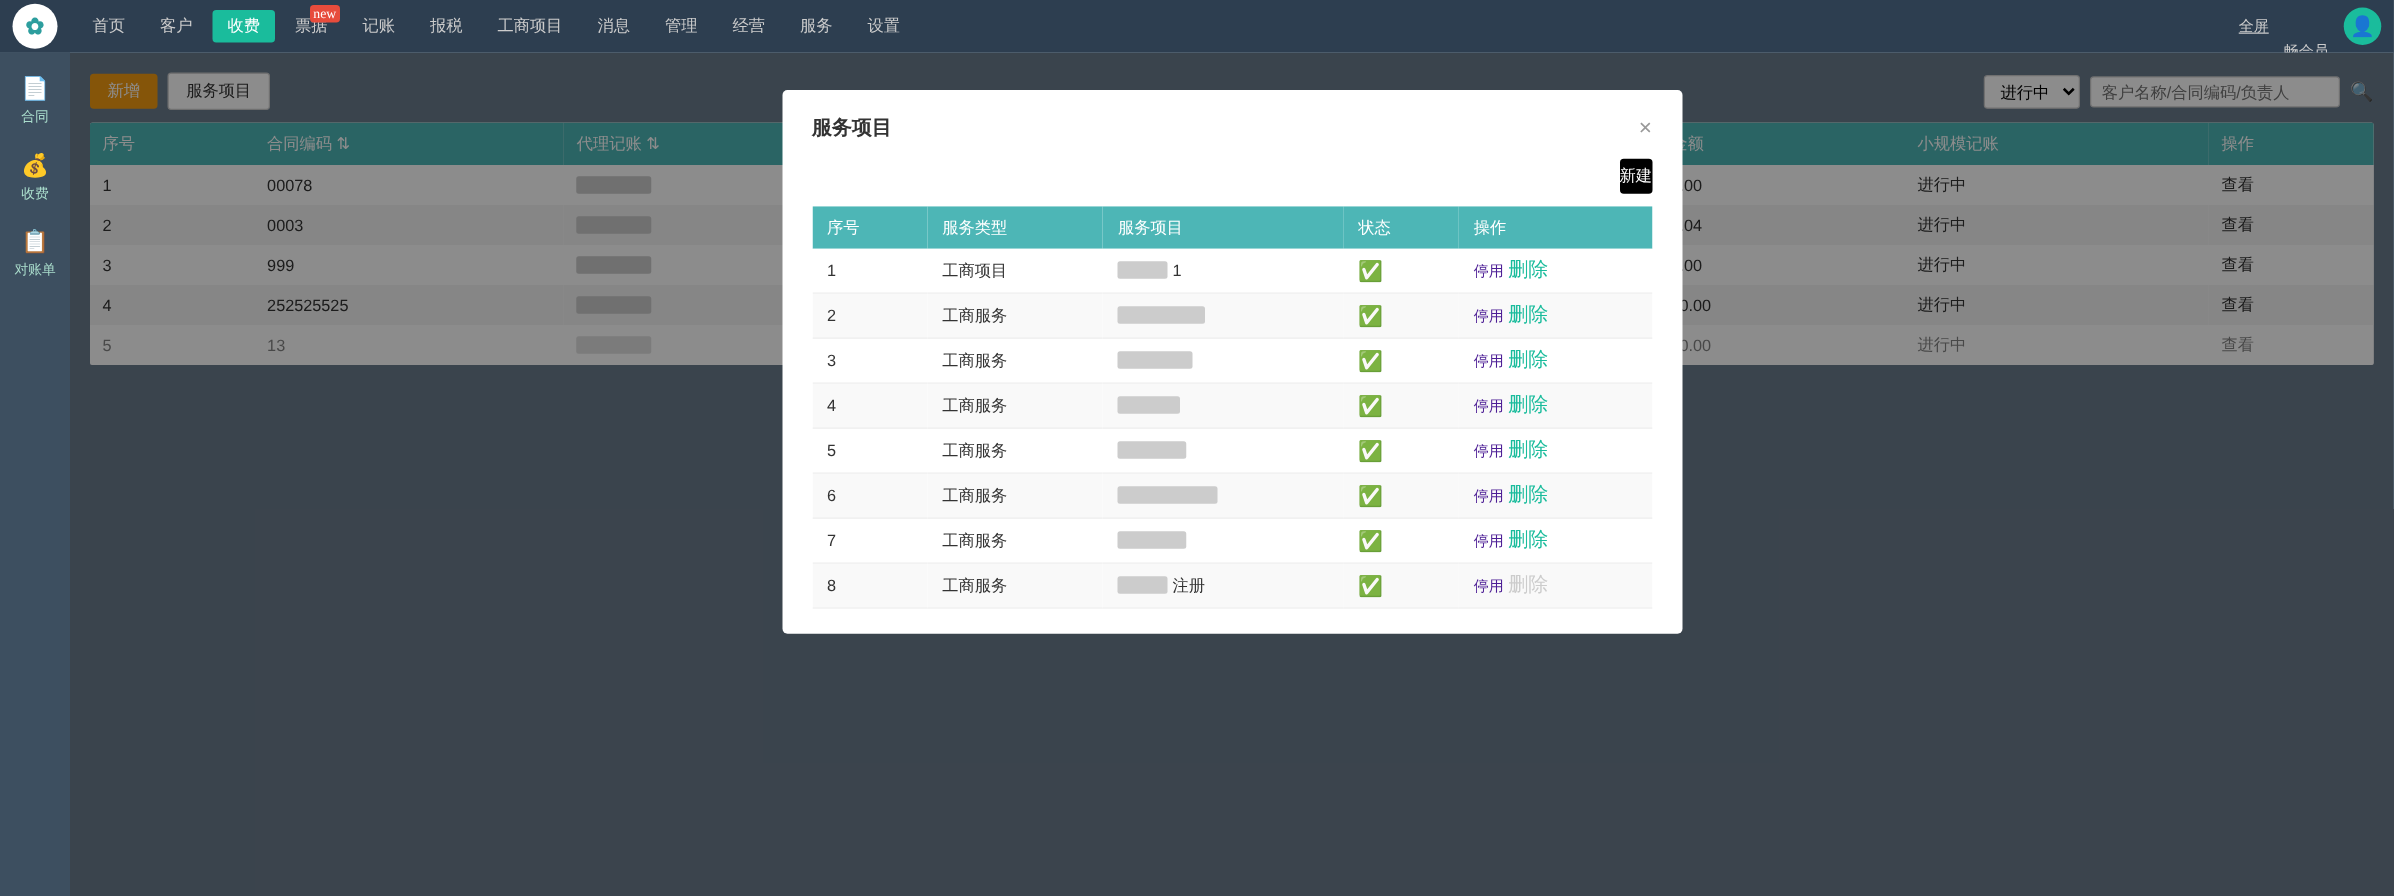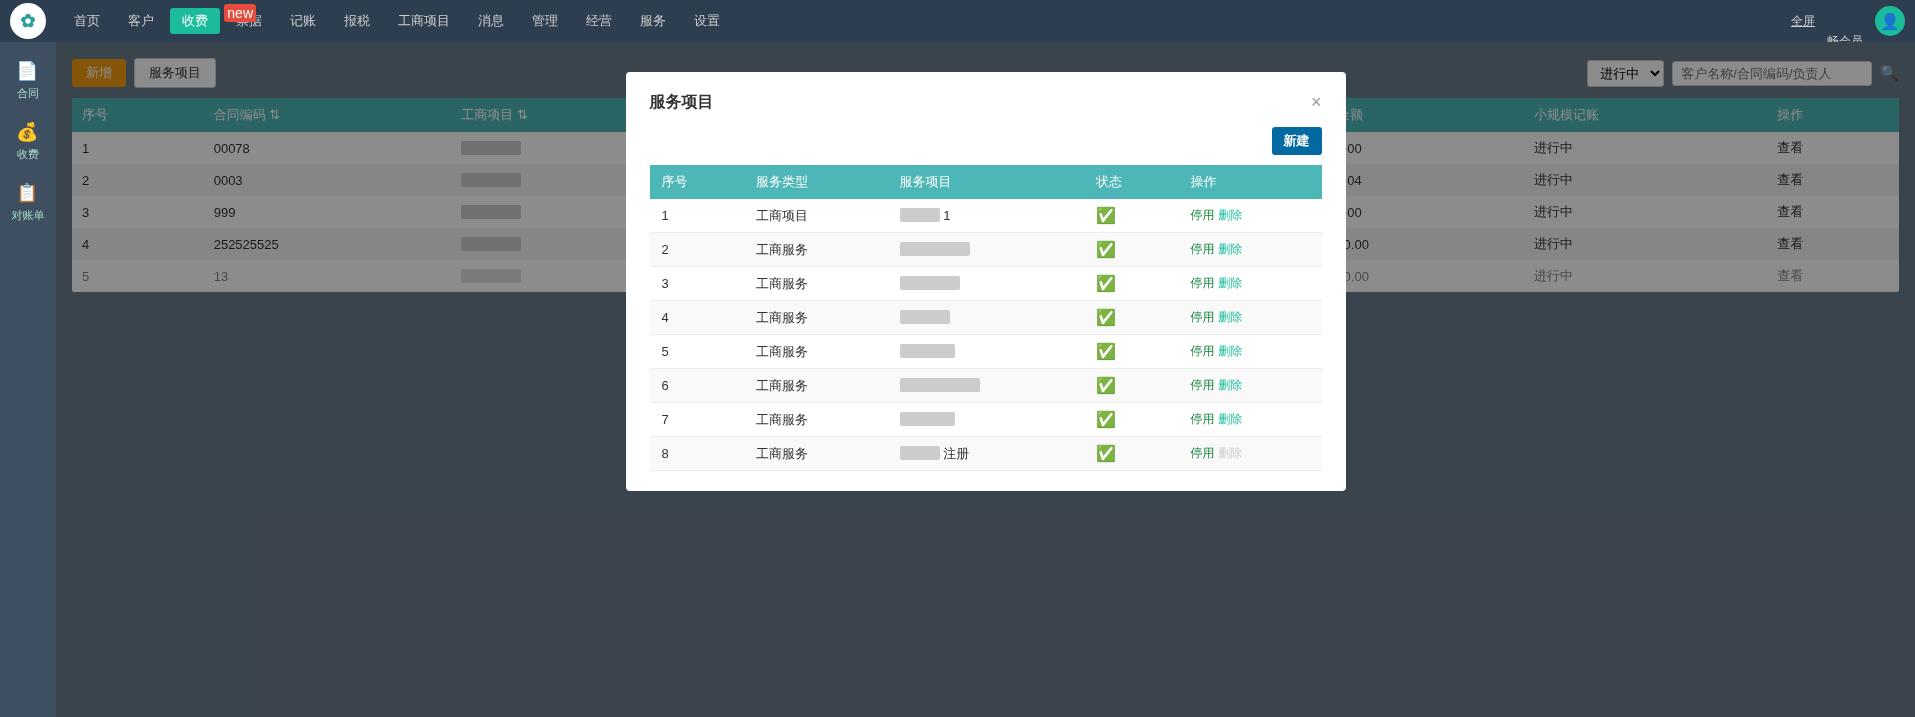--- a/index.html
+++ b/index.html
@@ -34,26 +34,27 @@
       border-radius: 3px;
       white-space: nowrap;
       position: relative;
     }
     .top-nav .nav-item.active {
       background: #1abc9c;
       color: #fff;
     }
     .top-nav .nav-item .badge-new {
       position: absolute;
-      top: -4px; right: 18px;
+      top: -4px; right: 2px;
       background: #e74c3c;
       color: #fff;
-      font-size: 14px;
+      font-size: 11px;
       padding: 1px 3px;
       border-radius: 3px;
+      font-family: Liberation Serif, serif;
     }
     .top-nav .right-tools {
       display: flex; align-items: center; gap: 12px; color: #ccc; font-size: 12px;
     }
     .top-nav .avatar {
       width: 30px; height: 30px;
       background: #1abc9c;
       border-radius: 50%;
       display: flex; align-items: center; justify-content: center;
       color: #fff;
@@ -225,28 +226,27 @@
       font-size: 18px;
       cursor: pointer;
       color: #999;
     }
     .modal-toolbar {
       display: flex;
       justify-content: flex-end;
       margin-bottom: 10px;
     }
     .btn-modal-new {
-      background: #0369a1;
+      background: #000000;
       color: #fff;
       border: none;
-      padding: 5px 12px;
-      border-radius: 3px;
-      cursor: pointer;
-      font-size: 13px;
-      font-weight: bold;
+      padding: 5px 0;
+      border-radius: 3px;
+      cursor: pointer;
+      font-size: 13px;
     }
 
     
     .modal-table-wrap {
       overflow-y: auto;
       flex: 1;
       max-height: 420px;
     }
     .modal-table {
       width: 100%;
@@ -265,32 +265,32 @@
     .modal-table tbody tr:nth-child(even) { background: #f9f9f9; }
     .modal-table tbody tr:nth-child(odd) { background: #fff; }
     .modal-table tbody td {
       padding: 7px 12px;
       color: #333;
       font-size: 13px;
       border-bottom: 1px solid #eee;
     }
     .check-icon { color: #1abc9c; font-size: 16px; }
     .btn-stop {
-      color: #15803d;
+      color: #4c1d95;
       background: none;
       border: none;
       cursor: pointer;
       font-size: 12px;
     }
     .btn-delete {
       color: #1abc9c;
       background: none;
       border: none;
       cursor: pointer;
-      font-size: 12px;
+      font-size: 16px;
     }
     .cell-blurred {
       display: inline-block;
       background: #ccc;
       border-radius: 2px;
       color: transparent;
       min-width: 60px;
       height: 14px;
     }
     
@@ -361,21 +361,21 @@
         <button class="search-btn">🔍</button>
       </div>
     </div>
 
     <div class="bg-table">
       <table>
         <thead>
           <tr>
             <th>序号</th>
             <th>合同编码 ⇅</th>
-            <th>工商项目 ⇅</th>
+            <th>代理记账 ⇅</th>
             <th>服务项目 ▼</th>
             <th>服务期限起止 ▼</th>
             <th>合同金额</th>
             <th>小规模记账</th>
             <th>操作</th>
           </tr>
         </thead>
         <tbody>
           <tr>
             <td>1</td>

